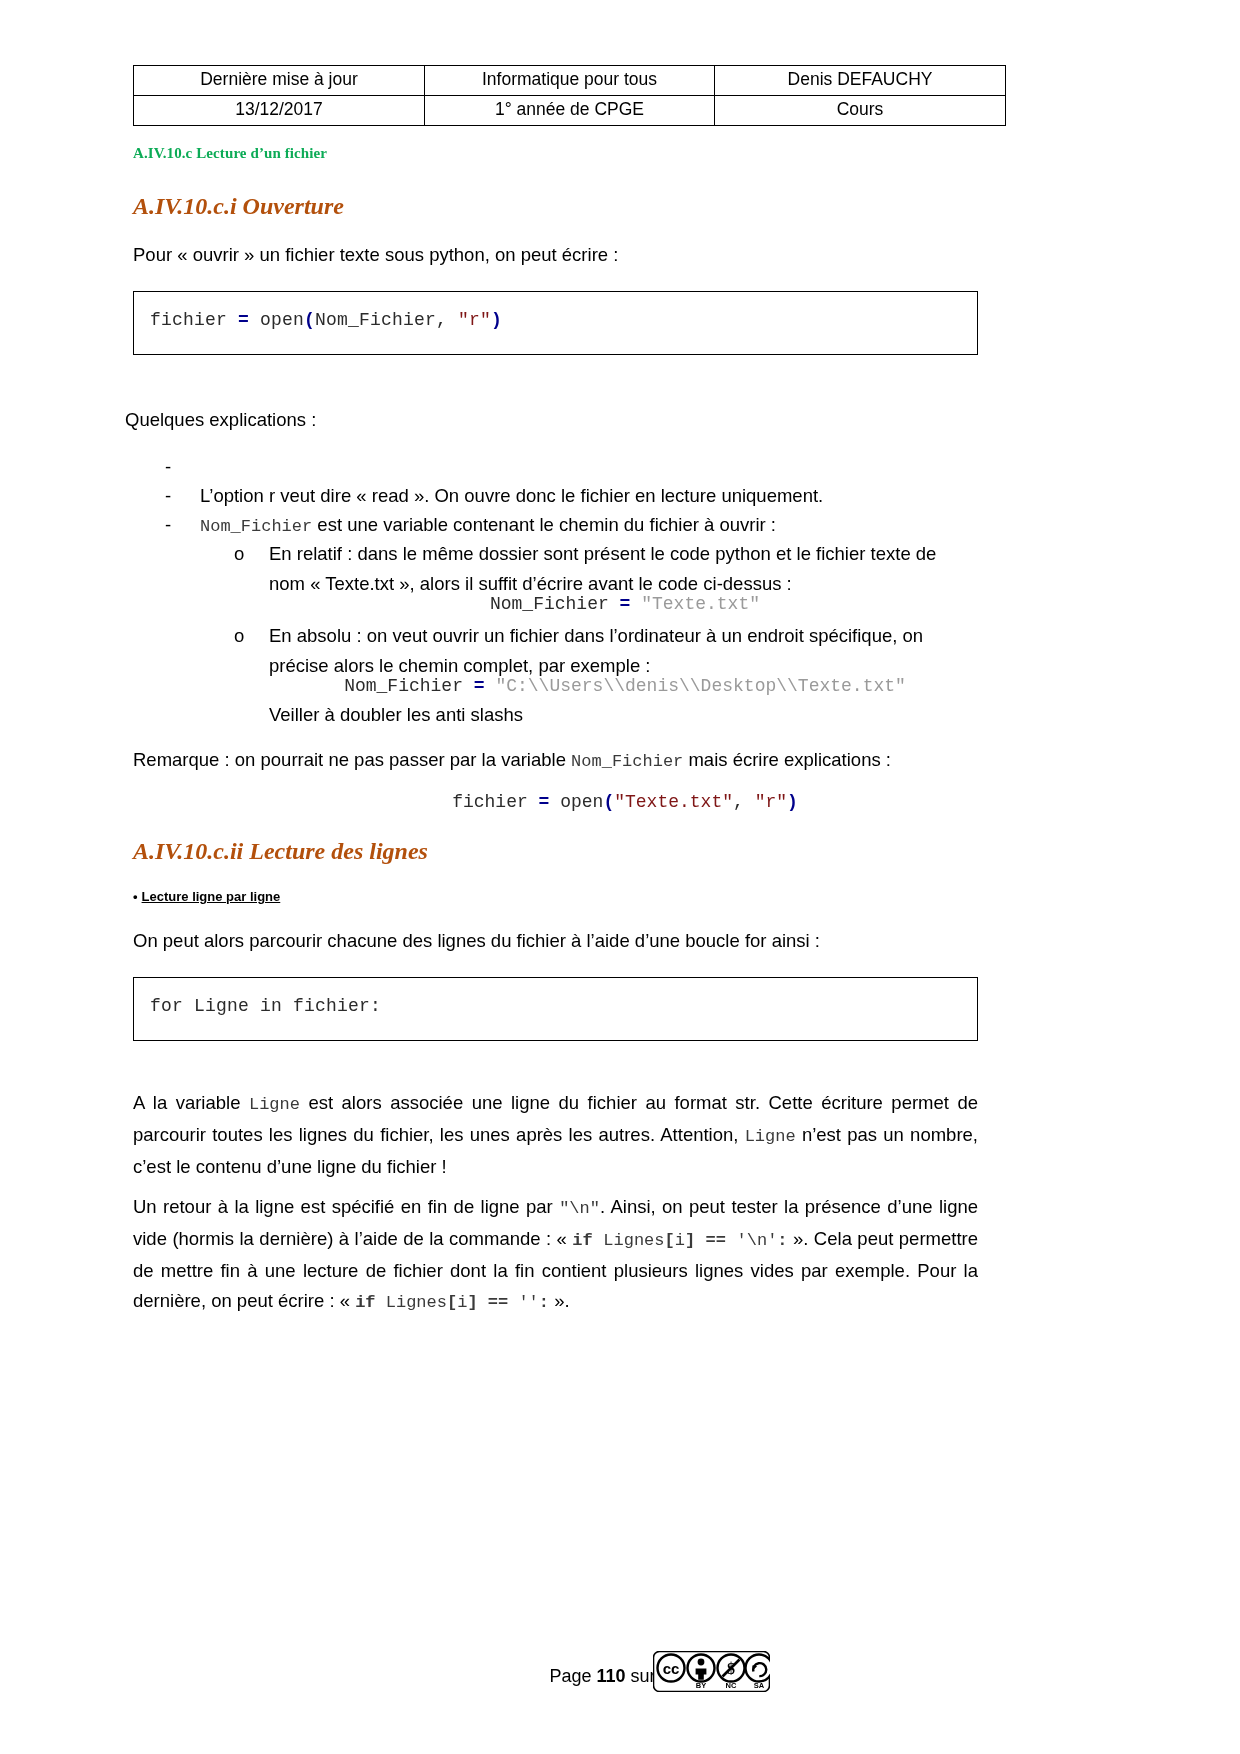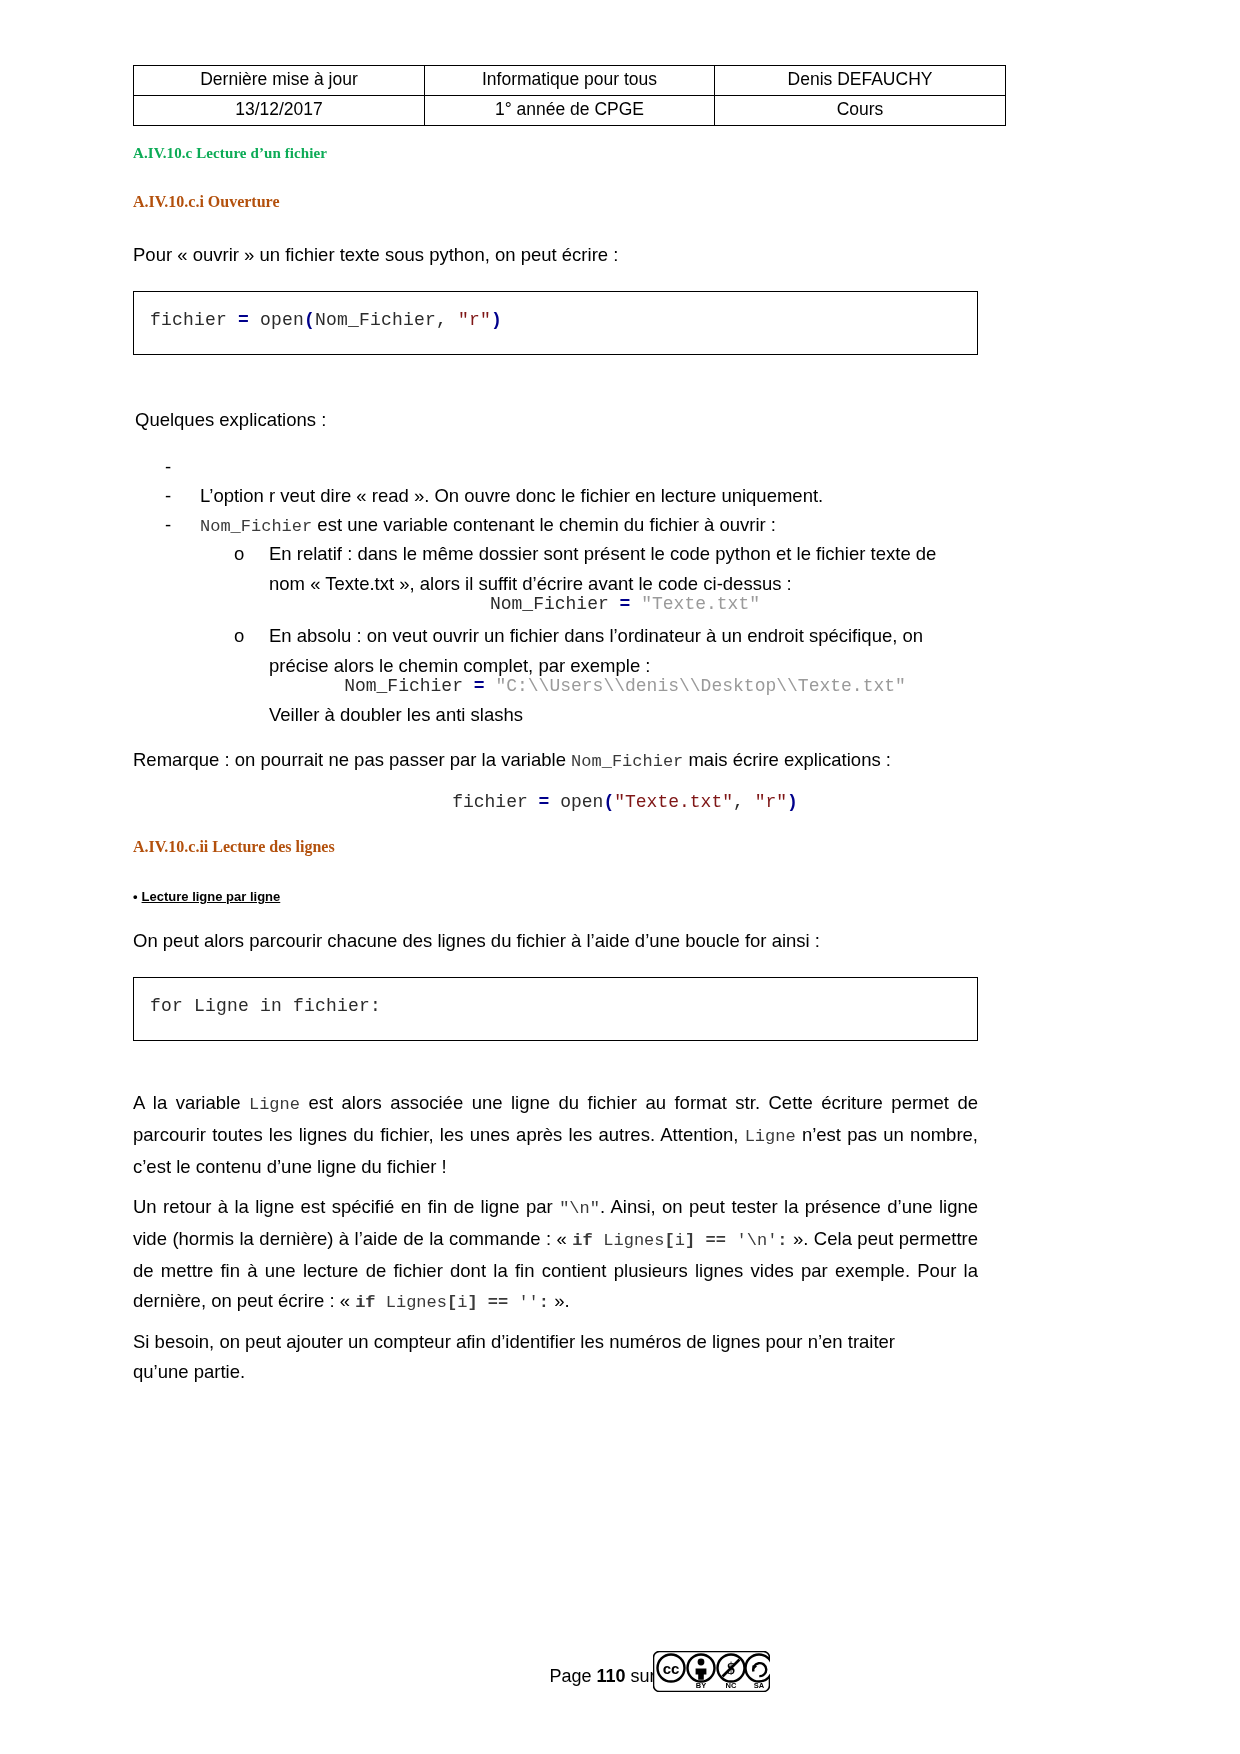--- a/index.html
+++ b/index.html
@@ -47,21 +47,22 @@
     font-weight:bold;
     font-size:15px;
     color:#0cab56;
     letter-spacing:.1px;
   }
   .h-brown{
     position:absolute;
     left:133px;
     font-family:"Liberation Serif", serif;
     font-weight:bold;
-    font-size:16px;
+    font-style:italic;
+    font-size:24px;
     color:#b3500c;
   }
   .bullet-head{
     position:absolute;
     left:133px;
     font-family:"Liberation Sans", sans-serif;
     font-size:13px;
     font-stretch:condensed;
     font-weight:bold;
     color:#000;
@@ -175,21 +176,21 @@
   <div class="h-green" style="top:145px;">A.IV.10.c Lecture d’un fichier</div>
 
   <div class="h-brown" style="top:193px;">A.IV.10.c.i Ouverture</div>
 
   <div class="p" style="left:133px; top:240px; width:845px;">Pour « ouvrir » un fichier texte sous python, on peut écrire :</div>
 
   <div class="code-box" style="left:133px; top:291px; width:845px; height:64px;">
     <span class="mono" style="top:18px;"><span>fichier </span><span class="kw">=</span><span> open</span><span class="kw">(</span><span>Nom_Fichier, </span><span class="str-r">"r"</span><span class="kw">)</span></span>
   </div>
 
-  <div class="p" style="left:135px; top:405px; width:845px;">Quelques explications :</div>
+  <div class="p" style="left:125px; top:405px; width:845px;">Quelques explications :</div>
 
   <div class="li" style="left:165px; top:452px; width:815px;">
     <span class="mk">-</span>
   </div>
 
   <div class="li" style="left:165px; top:481px; width:815px;">
     <span class="mk">-</span>
     <span style="display:inline-block; margin-left:35px;">L’option r veut dire « read ». On ouvre donc le fichier en lecture uniquement.</span>
   </div>
 
@@ -225,21 +226,20 @@
   <div class="p" style="left:133px; top:926px; width:845px;">On peut alors parcourir chacune des lignes du fichier à l’aide d’une boucle for ainsi :</div>
 
   <div class="code-box" style="left:133px; top:977px; width:845px; height:64px;">
     <span class="mono" style="top:18px;">for Ligne in fichier:</span>
   </div>
 
   <div class="p just" style="left:133px; top:1088px; width:845px;"><span>A la variable </span><span class="inline-mono">Ligne</span><span> est alors associée une ligne du fichier au format str. Cette écriture permet de parcourir toutes les lignes du fichier, les unes après les autres. Attention, </span><span class="inline-mono">Ligne</span><span> n’est pas un nombre, c’est le contenu d’une ligne du fichier !</span></div>
 
   <div class="p just" style="left:133px; top:1192px; width:845px;"><span>Un retour à la ligne est spécifié en fin de ligne par </span><span class="inline-mono str-g">"\n"</span><span>. Ainsi, on peut tester la présence d’une ligne vide (hormis la dernière) à l’aide de la commande : « </span><span class="inline-mono kw">if</span><span class="inline-mono"> Lignes</span><span class="inline-mono kw">[</span><span class="inline-mono idx">i</span><span class="inline-mono kw">]</span><span class="inline-mono kw">  ==</span><span class="inline-mono str-g">  '\n'</span><span class="inline-mono kw">:</span><span> ». Cela peut permettre de mettre fin à une lecture de fichier dont la fin contient plusieurs lignes vides par exemple. Pour la dernière, on peut écrire : « </span><span class="inline-mono kw">if</span><span class="inline-mono"> Lignes</span><span class="inline-mono kw">[</span><span class="inline-mono idx">i</span><span class="inline-mono kw">]</span><span class="inline-mono kw"> ==</span><span class="inline-mono str-g"> ''</span><span class="inline-mono kw">:</span><span> ».</span></div>
 
-  <div class="p" style="left:133px; top:1327px; width:800px;">Si besoin, on peut ajouter un compteur afin d’identifier les numéros de lignes pour n’en traiter qu’une partie.</div>
 
   <div class="footer">
     <span><span>Page </span><b>110</b><span> sur </span><b>162</b></span>
   </div>
 
   <div class="cc">
     <svg width="117" height="41" viewBox="0 0 117 41" xmlns="http://www.w3.org/2000/svg">
       <rect x="0.5" y="0.5" width="116" height="40" rx="6" ry="6" fill="#ffffff" stroke="#000000" stroke-width="1.6"></rect>
 
       <circle cx="18" cy="17" r="13.5" fill="#ffffff" stroke="#000000" stroke-width="2.4"></circle>

